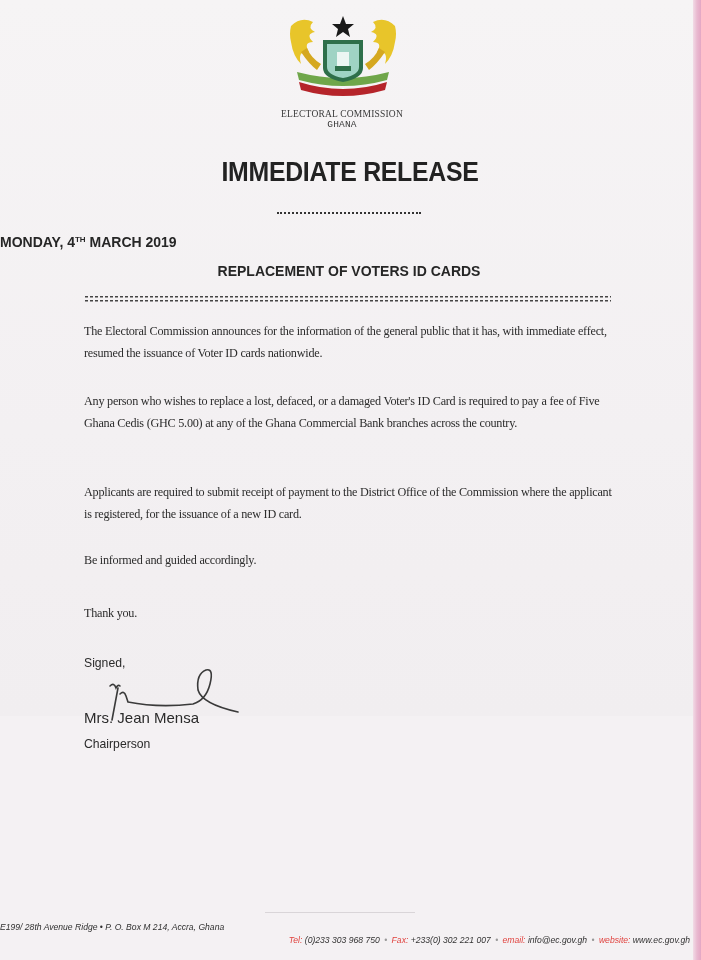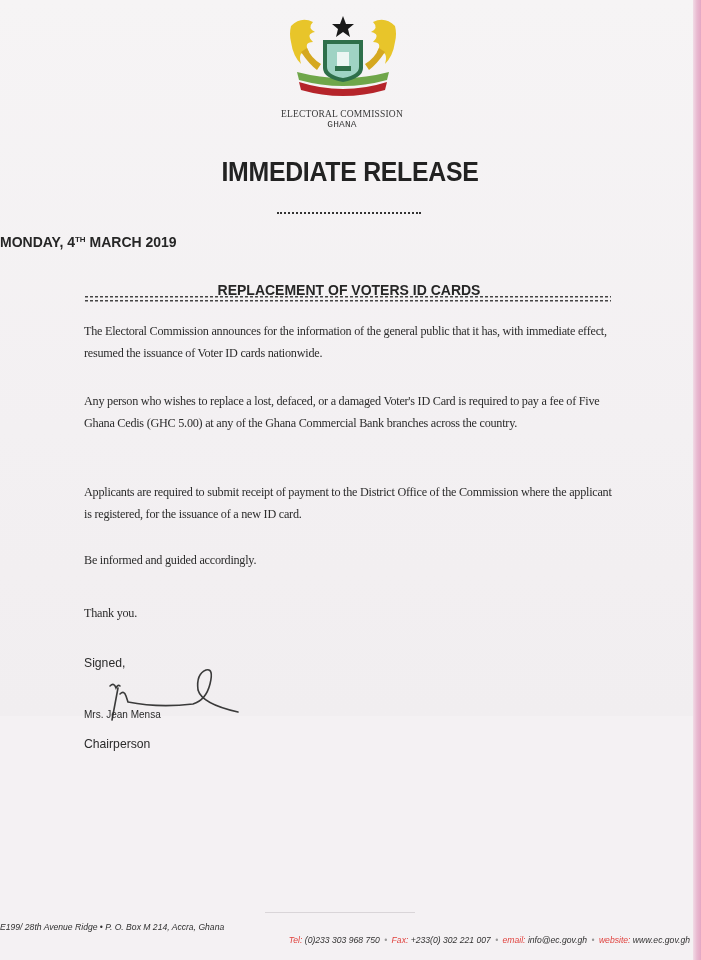--- a/index.html
+++ b/index.html
@@ -37,42 +37,42 @@
       position: absolute; top: 212px; left: 277px; width: 144px;
       border-top: 2px dotted #333;
     }
     .date {
       position: absolute; top: 234px; left: 0; width: 698px; text-align: left;
       font-size: 14px; font-weight: bold; color: #262626;
     }
     .date sup { font-size: 8px; vertical-align: 5px; }
     .subject {
       position: absolute; top: 263px; left: 0; width: 698px; text-align: center;
-      font-size: 14px; font-weight: bold; color: #262626; margin-top: 19px;
+      font-size: 14px; font-weight: bold; color: #262626;
     }
     .rule {
       position: absolute; top: 296px; left: 85px; width: 526px; height: 6px;
       background:
         repeating-linear-gradient(90deg, #444 0 3px, transparent 3px 5px) 0 0 / 100% 1.5px no-repeat,
         repeating-linear-gradient(90deg, #444 0 3px, transparent 3px 5px) 0 3.5px / 100% 1.5px no-repeat;
     }
     .para {
       position: absolute; left: 84px; width: 535px;
       font-size: 12.2px; line-height: 22px; color: #2c2c2c;
       letter-spacing: -0.25px;
       font-family: Liberation Serif, serif;
     }
     .p1 { top: 320px; }
     .p2 { top: 390px; }
     .p3 { top: 481px; }
     .p4 { top: 549px; }
     .p5 { top: 602px; }
     .signed { position: absolute; top: 656px; left: 84px; font-size: 12.2px; }
     .sig { position: absolute; left: 98px; top: 660px; width: 150px; height: 70px; }
-    .name { position: absolute; top: 709px; left: 84px; font-size: 10px; }
+    .name { position: absolute; top: 709px; left: 84px; font-size: 15px; }
     .role { position: absolute; top: 737px; left: 84px; font-size: 12.2px; }
     .foot-rule {
       position: absolute; top: 912px; left: 265px; width: 150px;
       border-top: 1px solid #d9d5d8;
     }
     .foot1 {
       position: absolute; top: 922px; left: 0; width: 686px; text-align: left;
       font-style: italic; font-size: 8.6px; color: #2f2f2f;
     }
     .foot2 {

